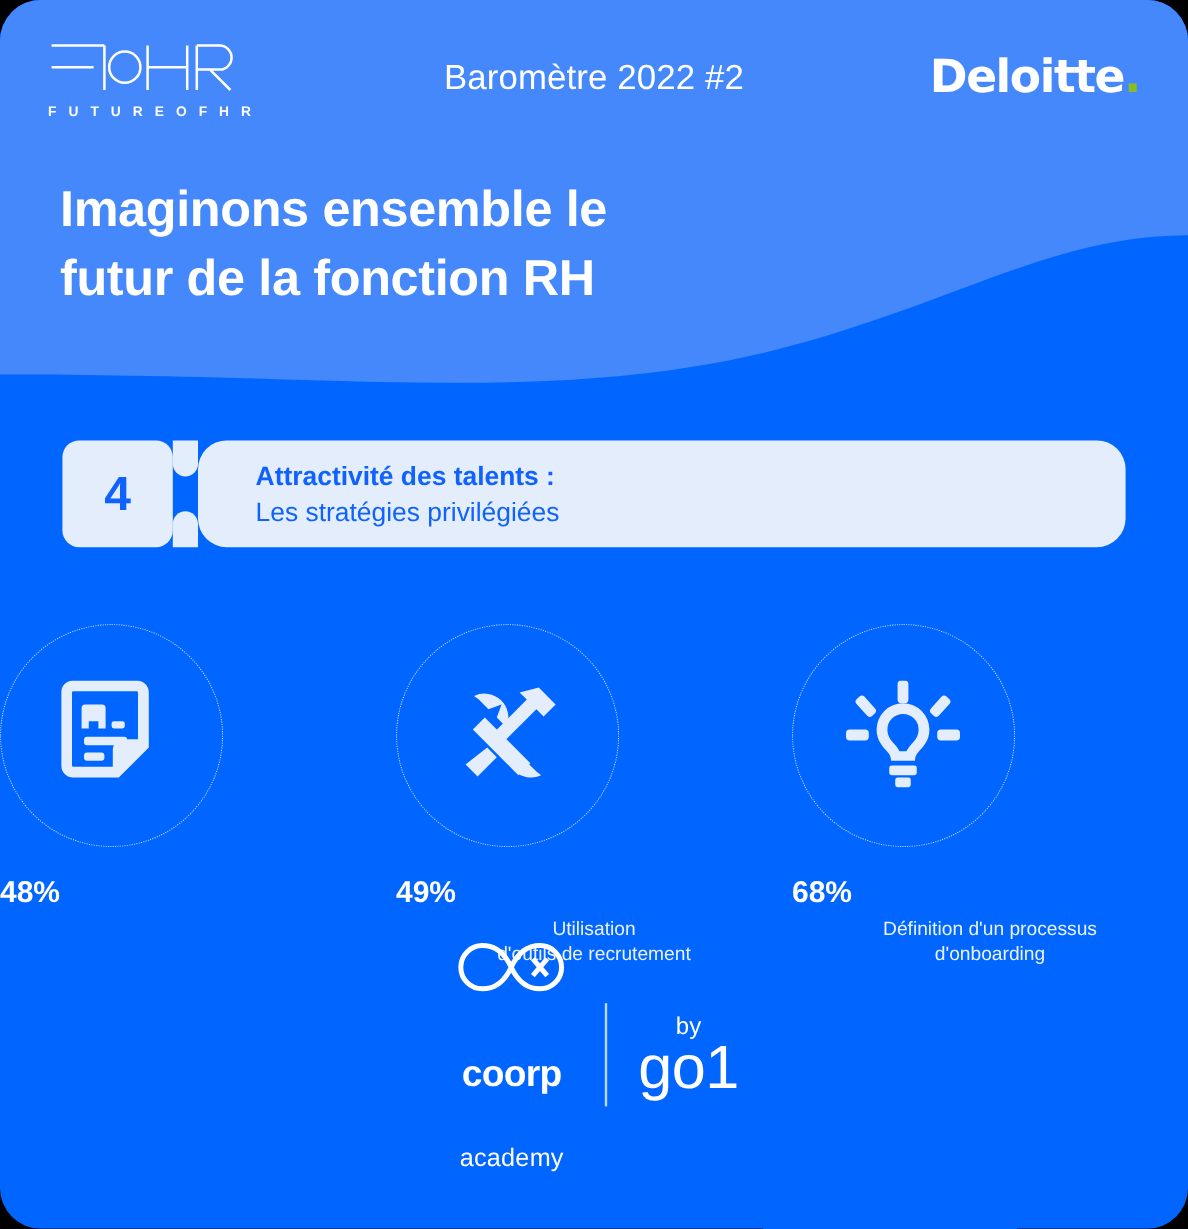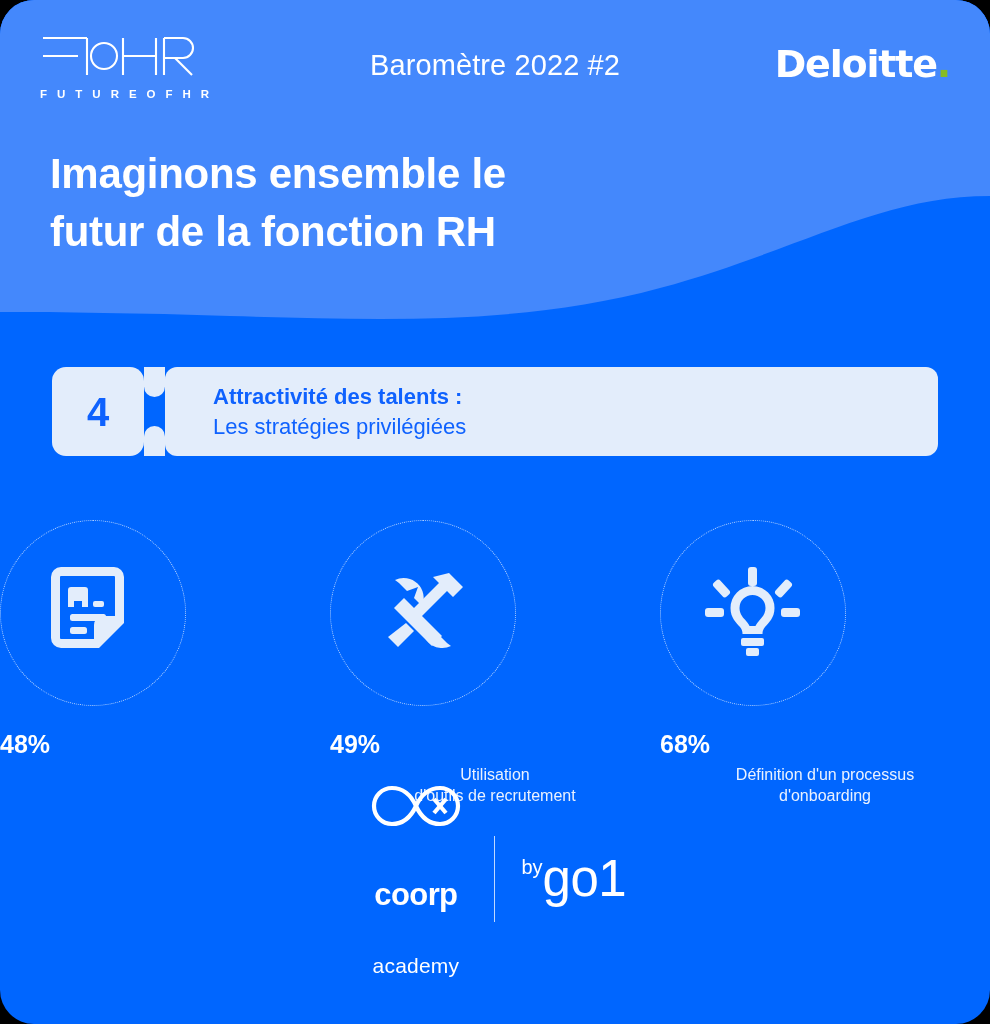--- a/index.html
+++ b/index.html
@@ -135,21 +135,21 @@
     width: 21px;
     height: 30px;
     background: #E3EDFB;
   }
   .banner-gap::before { top: 0; border-radius: 0 0 11px 11px; }
   .banner-gap::after  { bottom: 0; border-radius: 11px 11px 0 0; }
 
   .banner-text {
     flex: 1 1 auto;
     background: #E3EDFB;
-    border-radius: 12px;
+    border-radius: 24px;
     display: flex;
     flex-direction: column;
     justify-content: center;
     padding-left: 48px;
   }
   .banner-line1 {
     font-size: 22px;
     font-weight: bold;
     color: #0F62FE;
     line-height: 30px;
@@ -235,22 +235,22 @@
     line-height: 24px;
   }
   .footer-divider {
     width: 1.5px;
     height: 86px;
     background: rgba(255,255,255,0.75);
     margin: 0 26px;
   }
   .go1-block {
     display: flex;
-    flex-direction: row;
-    align-items: flex-start;
+    flex-direction: column;
+    align-items: center;
   }
   .by-word {
     font-size: 20px;
     font-weight: 400;
     color: #ffffff;
     line-height: 22px;
   }
   .go1-word {
     font-size: 51px;
     font-weight: normal;

